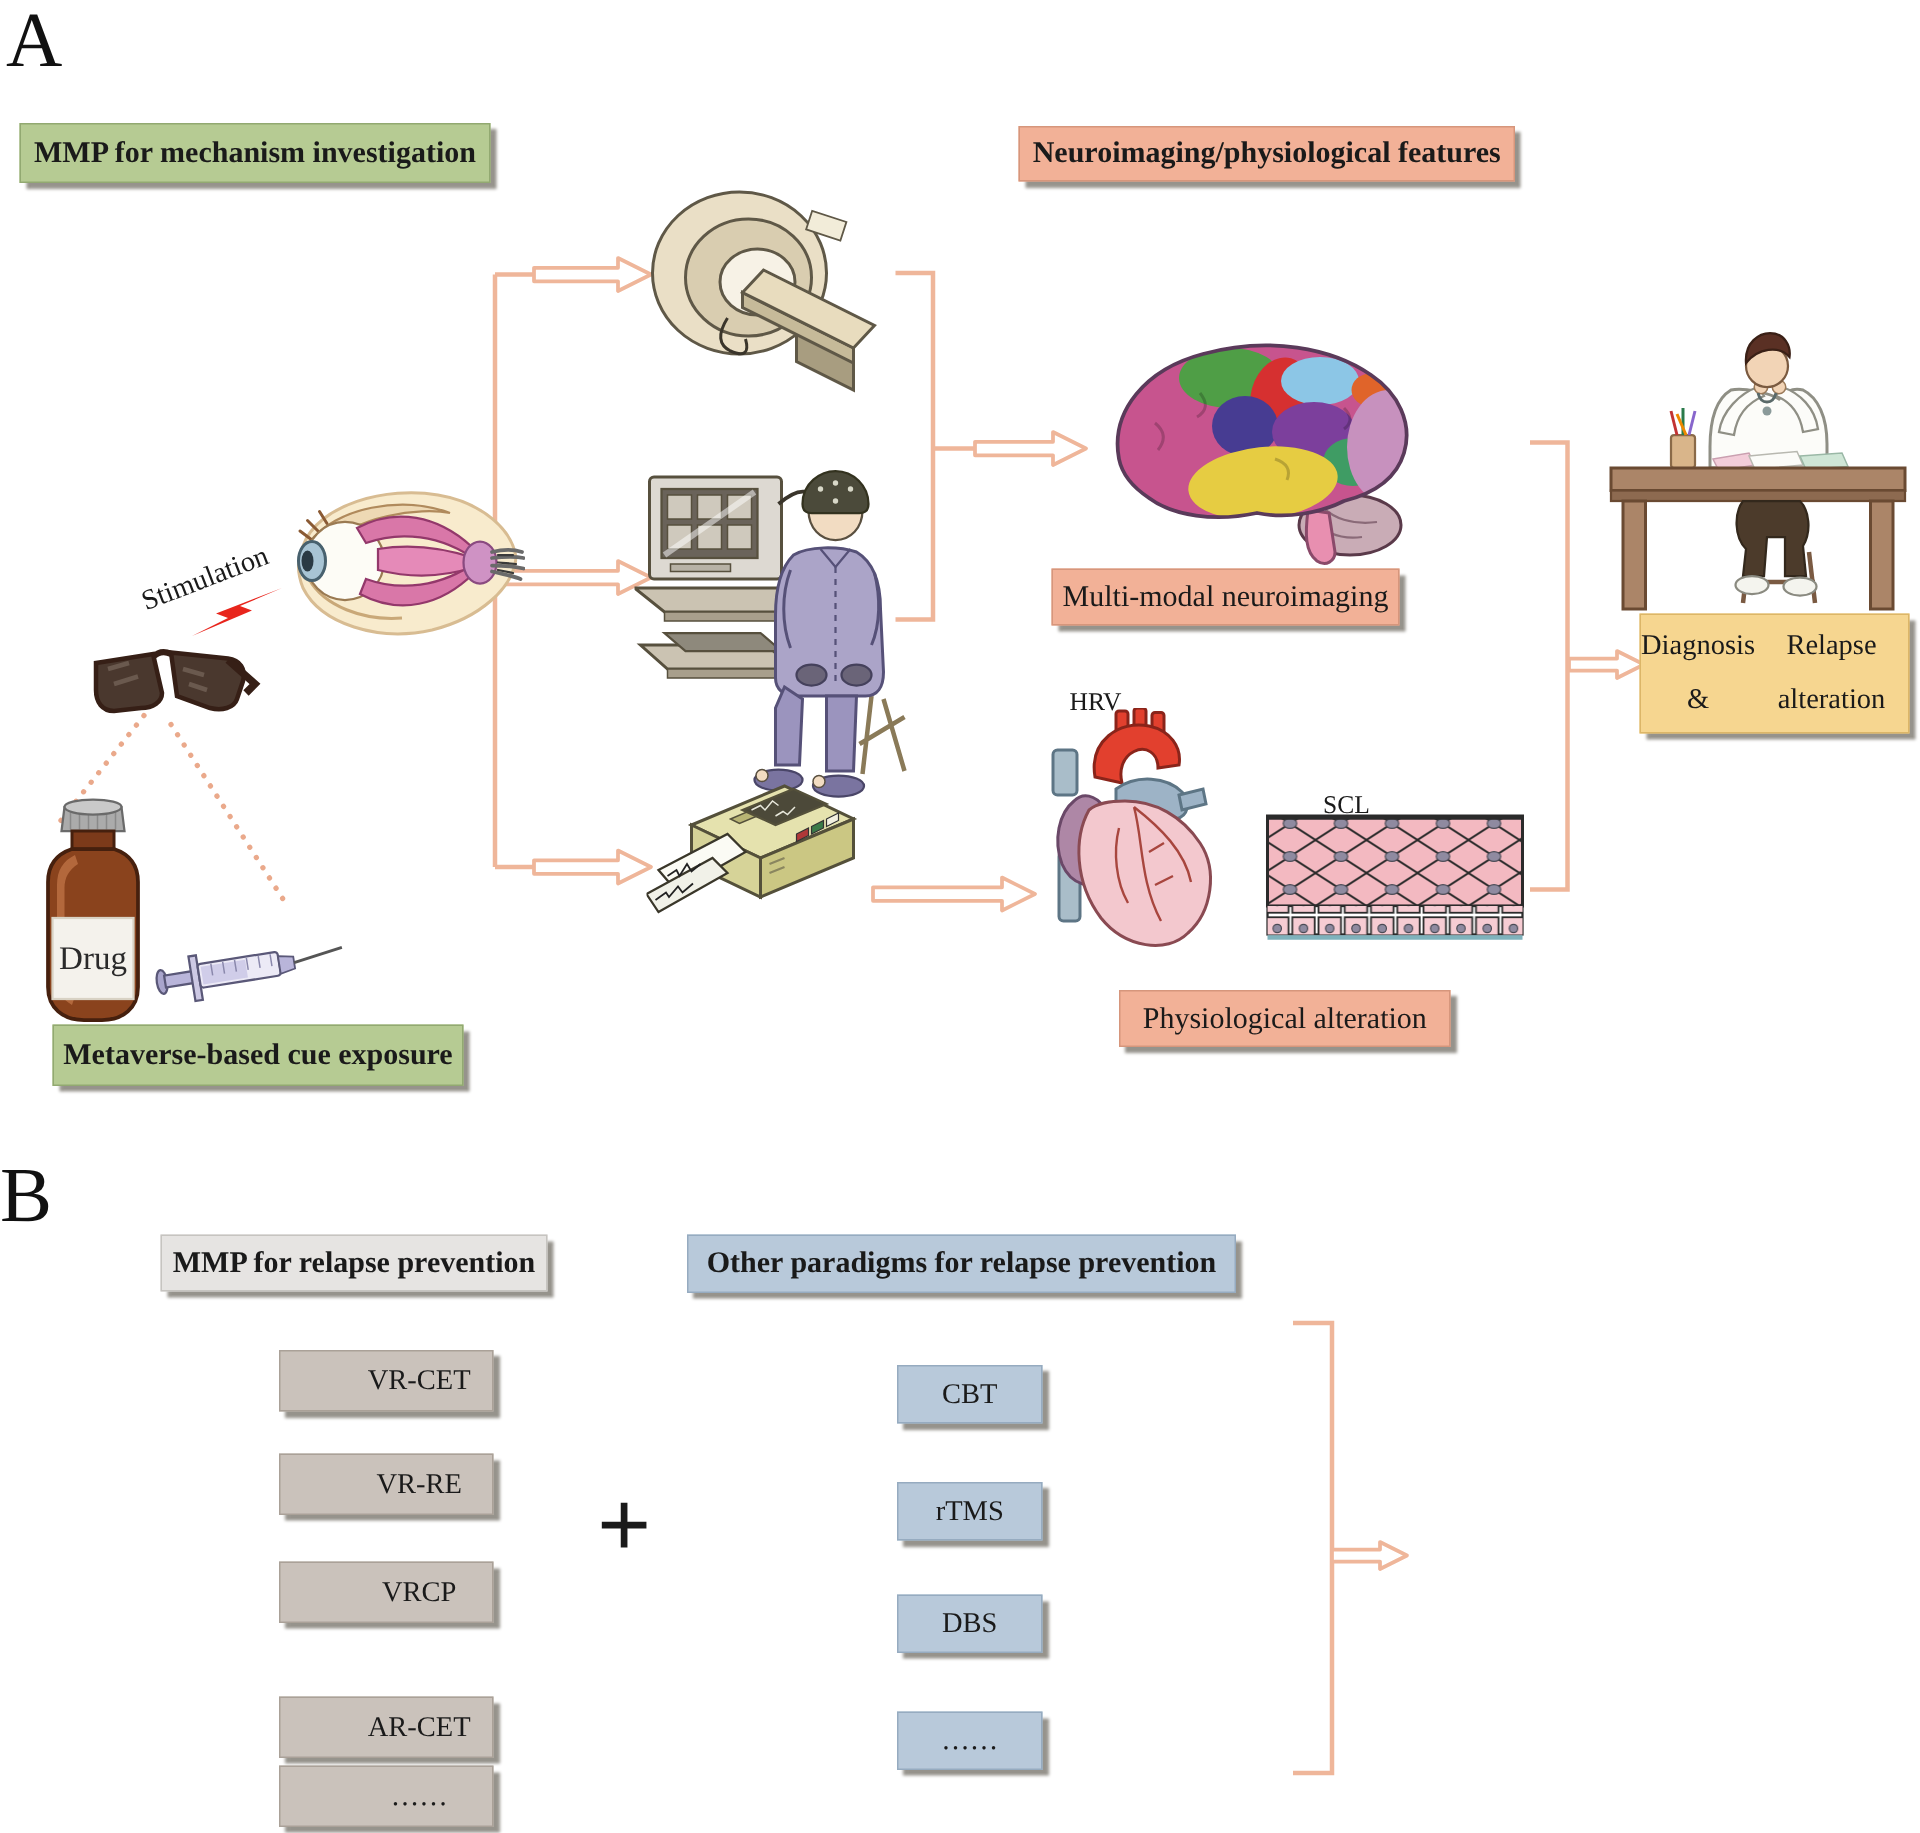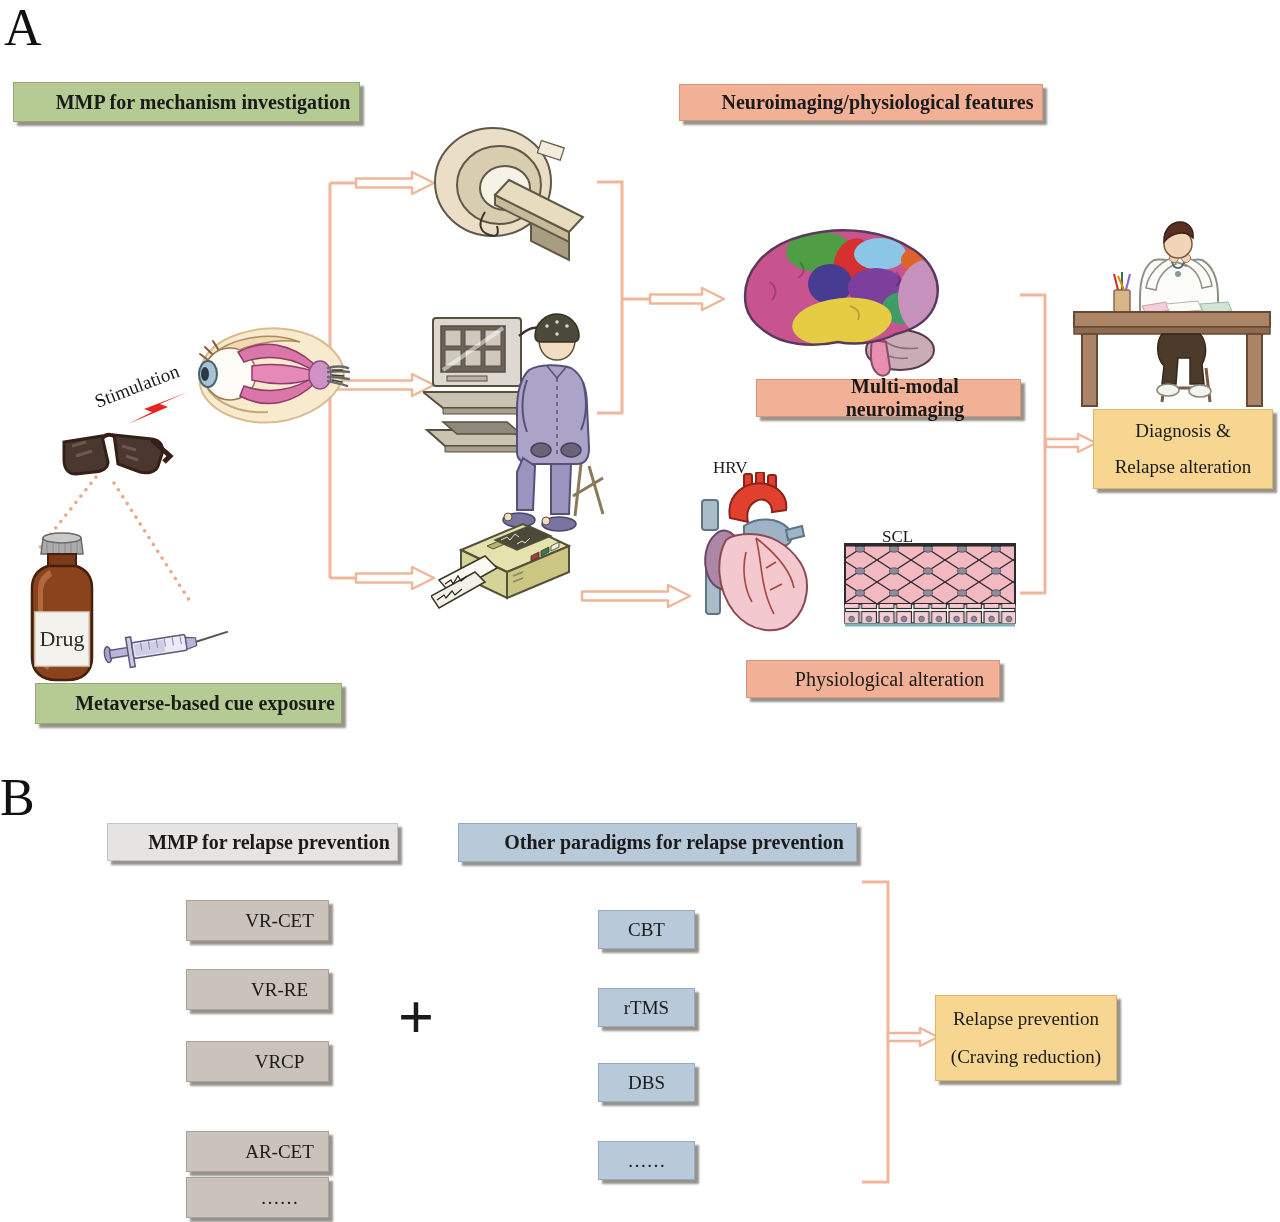--- a/index.html
+++ b/index.html
@@ -6,29 +6,29 @@
   #canvas{
     position:relative;width:1280px;height:1222px;background:#ffffff;overflow:hidden;
     font-family:"Liberation Serif","DejaVu Serif",serif;color:#1a1a1a;
   }
   .abs{position:absolute;}
   .panel-label{font-size:52px;line-height:1;color:#111;}
   .box{
     position:absolute;display:flex;align-items:center;justify-content:center;
     text-align:center;box-shadow:4px 4px 2px #96938c;
   }
-  .hdr{font-weight:bold;font-size:20px;padding-left:33px;}
+  .hdr{font-weight:bold;font-size:20px;}
   .item{font-size:19px;}
   .green{background:#b6cb93;border:1px solid #92a971;}
   .salmon{background:#f2b197;border:1px solid #d6967c;text-align:center;}
   .yellow{background:#f6d690;border:1px solid #dcb668;}
   .grayhdr{background:#e6e4e2;border:1px solid #c6c4c0;}
   .taupe{background:#cac2bb;border:1px solid #aaa198;padding-left:44px;}
   .blue{background:#b8c9da;border:1px solid #96abc0;}
-  .two-line{flex-direction:column;font-size:19px;line-height:36px;font-weight:normal;}
+  .two-line{flex-direction:row;font-size:19px;line-height:36px;font-weight:normal;}
   .small-label{font-size:17px;}
   .plus{font-size:64px;font-weight:bold;line-height:70px;text-align:center;color:#1a1a1a;}
   .stim{font-size:19px;transform:rotate(-21deg);transform-origin:center;white-space:nowrap;}
   svg{display:block;}
   .overlay{pointer-events:none;}
 </style>
 </head>
 <body>
 
 <div id="canvas">
@@ -233,21 +233,21 @@
       <ellipse cx="146" cy="66" rx="28" ry="20" fill="#7c3f9c"></ellipse>
       <ellipse cx="184" cy="38" rx="13" ry="11" fill="#e0642a"></ellipse>
       <ellipse cx="172" cy="86" rx="20" ry="16" fill="#3f9c64"></ellipse>
       <ellipse cx="112" cy="100" rx="50" ry="24" fill="#e6cc42" transform="rotate(-6 112 100)"></ellipse>
       <ellipse cx="196" cy="76" rx="28" ry="38" fill="#c791be"></ellipse>
       <path d="M40,60 q10,8 2,18 M70,40 q8,10 -2,16 M120,84 q12,4 8,14 M166,50 q8,8 0,14" stroke="#00000033" stroke-width="2" fill="none"></path>
     </g>
     <path d="M16,84 C10,52 34,24 72,14 C116,2 158,10 184,28 C202,40 212,60 206,80 C200,100 182,108 166,112 C150,120 128,124 108,120 C80,126 52,122 36,110 C24,102 18,94 16,84 Z" fill="none" stroke="#5a3a5a" stroke-width="2.5"></path>
   </svg>
 
-  <div class="box hdr salmon" style="left:756px;top:379px;width:230px;height:36px;font-weight:bold">
+  <div class="box hdr salmon" style="left:701px;top:379px;width:230px;height:36px;font-weight:normal">
     <span>Multi-modal neuroimaging</span>
   </div>
 
   <div class="abs small-label" style="left:713px;top:458px;width:80px">HRV</div>
 
   <svg class="abs" style="left:686px;top:472px" width="142" height="175" viewBox="0 0 142 175">
     <rect x="16" y="28" width="16" height="30" rx="3" fill="#a9bdc9" stroke="#5d7585" stroke-width="2"></rect>
     <rect x="20" y="96" width="14" height="46" rx="3" fill="#a9bdc9" stroke="#5d7585" stroke-width="2"></rect>
     <path d="M30,62 C20,70 16,88 22,104 C28,118 42,122 52,114 C44,98 44,80 50,66 C44,58 36,56 30,62 Z" fill="#ae87a6" stroke="#6a4868" stroke-width="2"></path>
     <g fill="#e2402e" stroke="#8a241a" stroke-width="2">
@@ -353,18 +353,14 @@
   <div class="box item blue" style="left:598px;top:988px;width:95px;height:37px">
     <span>rTMS</span>
   </div>
   <div class="box item blue" style="left:598px;top:1063px;width:95px;height:37px">
     <span>DBS</span>
   </div>
   <div class="box item blue" style="left:598px;top:1141px;width:95px;height:37px">
     <span>……</span>
   </div>
 
-  <div class="box yellow two-line" style="left:935px;top:995px;width:180px;height:84px;line-height:38px">
-    <div>Relapse prevention</div>
-    <div>(Craving reduction)</div>
-  </div>
 
 </div>
 
 </body></html>

